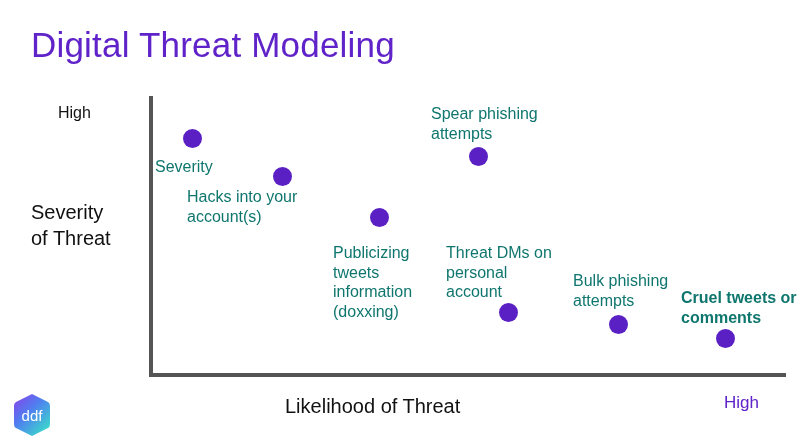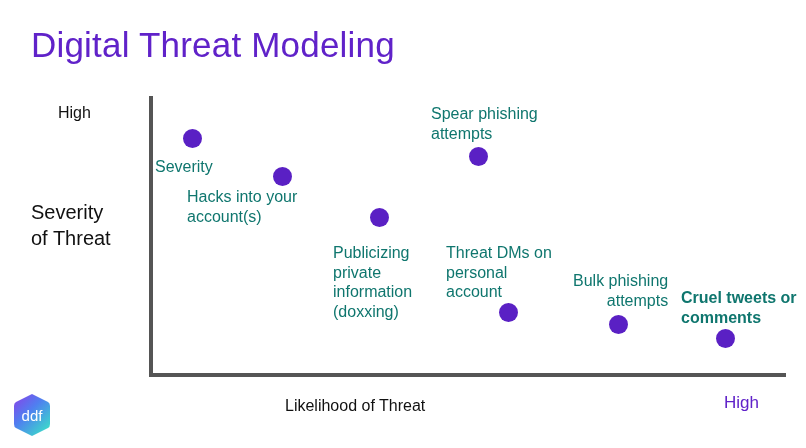--- a/index.html
+++ b/index.html
@@ -64,21 +64,21 @@
   }
   #y-axis-title {
     left: 31px;
     top: 199px;
     font-size: 20px;
     line-height: 26px;
   }
   #x-axis-title {
     left: 285px;
     top: 393px;
-    font-size: 16px;
+    font-size: 20px;
     line-height: 26px;
   }
   #x-axis-high {
     position: absolute;
     left: 724px;
     top: 392px;
     font-size: 17px;
     line-height: 22px;
     color: #6022c9;
     white-space: nowrap;
@@ -152,29 +152,29 @@
       <div class="point" style="left: 468.5px; top: 146.5px; background: rgb(90, 32, 196);"></div>
       <div class="point" style="left: 498.5px; top: 302.5px; background: rgb(90, 32, 196);"></div>
       <div class="point" style="left: 608.5px; top: 314.5px; background: rgb(90, 32, 196);"></div>
       <div class="point" style="left: 715.5px; top: 328.5px; background: rgb(90, 32, 196);"></div>
     </div>
   <div id="plot-labels">
       <div class="point-label" style="left: 155px; top: 157px;">Severity</div>
       <div class="point-label" style="left: 187px; top: 187px;">Hacks into your
 account(s)</div>
       <div class="point-label" style="left: 333px; top: 243px;">Publicizing
-private
+tweets
 information
 (doxxing)</div>
       <div class="point-label" style="left: 431px; top: 104px;">Spear phishing
 attempts</div>
       <div class="point-label" style="left: 446px; top: 243px;">Threat DMs on
 personal
 account</div>
-      <div class="point-label" style="left: 573px; top: 271px; text-align: right;">Bulk phishing
+      <div class="point-label" style="left: 573px; top: 271px;">Bulk phishing
 attempts</div>
       <div class="point-label" style="left: 681px; top: 288px; font-weight: bold;">Cruel tweets or
 comments</div>
     </div>
 
   <div id="logo">
     <svg width="40" height="44" viewBox="0 0 40 44">
       <defs>
         <linearGradient id="lg" x1="0%" y1="0%" x2="85%" y2="100%">
           <stop offset="0%" stop-color="#8b3fe8"></stop>

